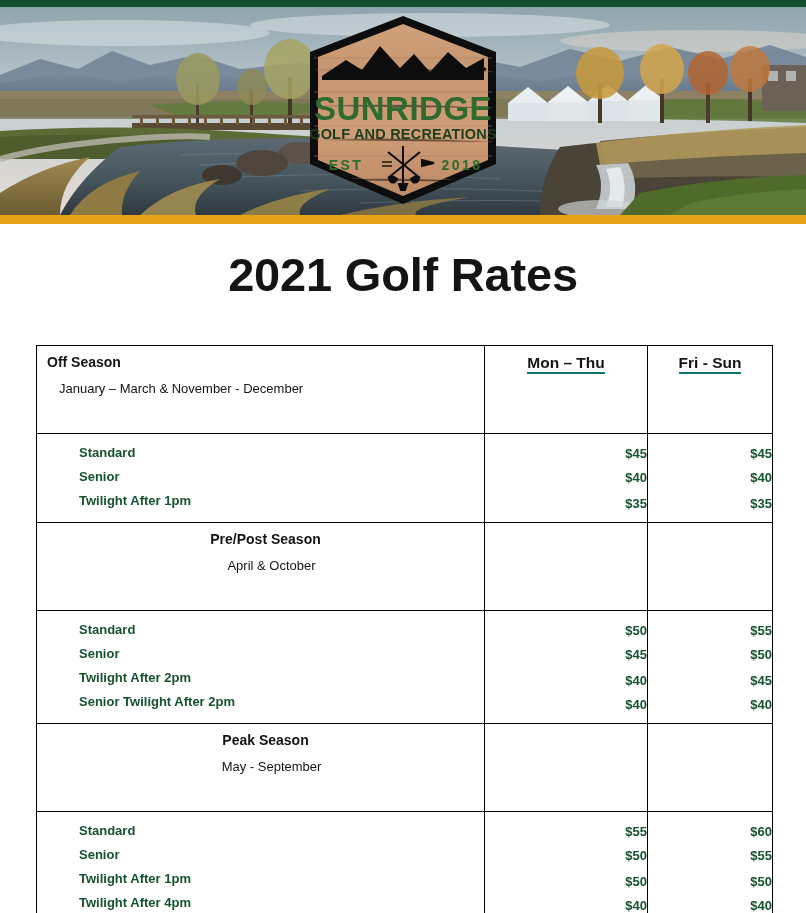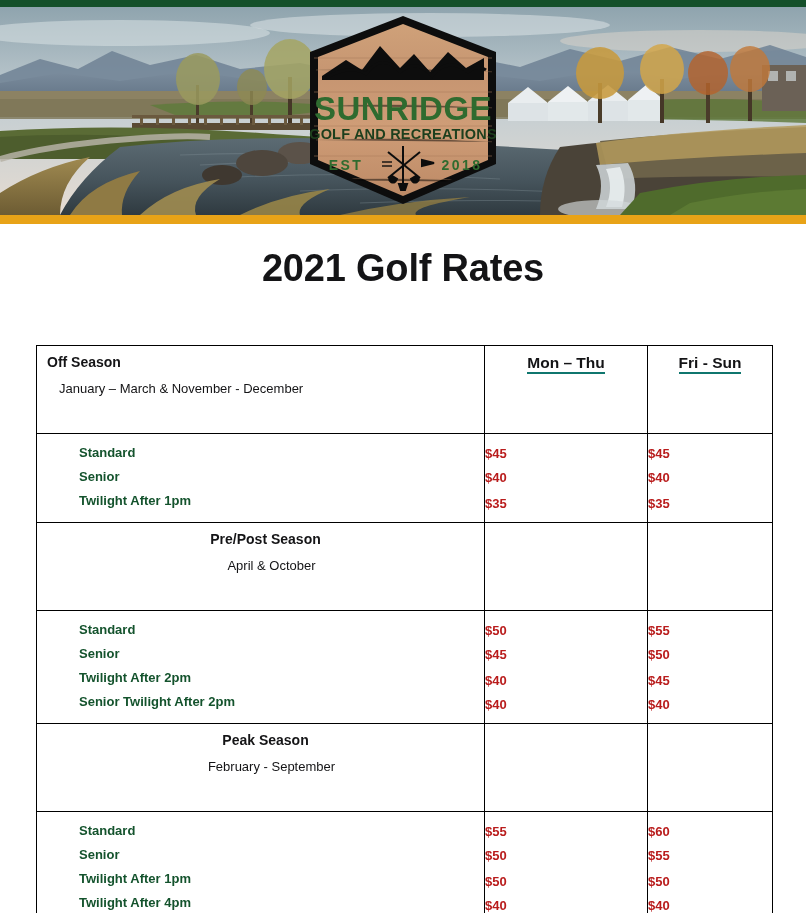--- a/index.html
+++ b/index.html
@@ -52,21 +52,21 @@
     width: 214px; height: 192px;
   }
   .logo svg { display: block; width: 214px; height: 192px; }
 
   
   .title {
     position: absolute;
     left: 0; top: 247px;
     width: 806px;
     text-align: center;
-    font-size: 38px;
+    font-size: 47px;
     font-weight: bold;
     color: #141416;
     letter-spacing: -0.2px;
     font-family: "Liberation Sans", sans-serif;
   }
 
   
   .rates-table {
     position: absolute;
     left: 36px; top: 345px;
@@ -135,22 +135,22 @@
     color: #14532d;
     padding-left: 42px;
     height: 24px;
     line-height: 24px;
     white-space: nowrap;
   }
   .price-list { padding: 7px 0 9px 0; }
   .price-item {
     font-size: 13px;
     font-weight: bold;
-    color: #b91c1c;
-    text-align: left;
+    color: #14532d;
+    text-align: right;
     height: 24px;
     line-height: 26px;
   }
   .price-item.shift { line-height: 30px; }
 </style>
 </head>
 <body>
 
 <div class="page">
 
@@ -435,21 +435,21 @@
             <div class="price-item">$50</div>
             <div class="price-item shift">$45</div>
             <div class="price-item shift">$40</div>
           </div>
         </td>
       </tr>
 
       <tr class="season-row with-heavy-top">
         <td style="height:58px">
           <div class="season-name">Peak Season</div>
-          <div class="season-months">February - September</div>
+          <div class="season-months">May - September</div>
         </td>
         <td></td>
         <td></td>
       </tr>
       <tr class="rates-row no-bottom">
         <td>
           <div class="rate-list">
             <div class="rate-item">Standard</div>
             <div class="rate-item">Senior</div>
             <div class="rate-item">Twilight After 1pm</div>

